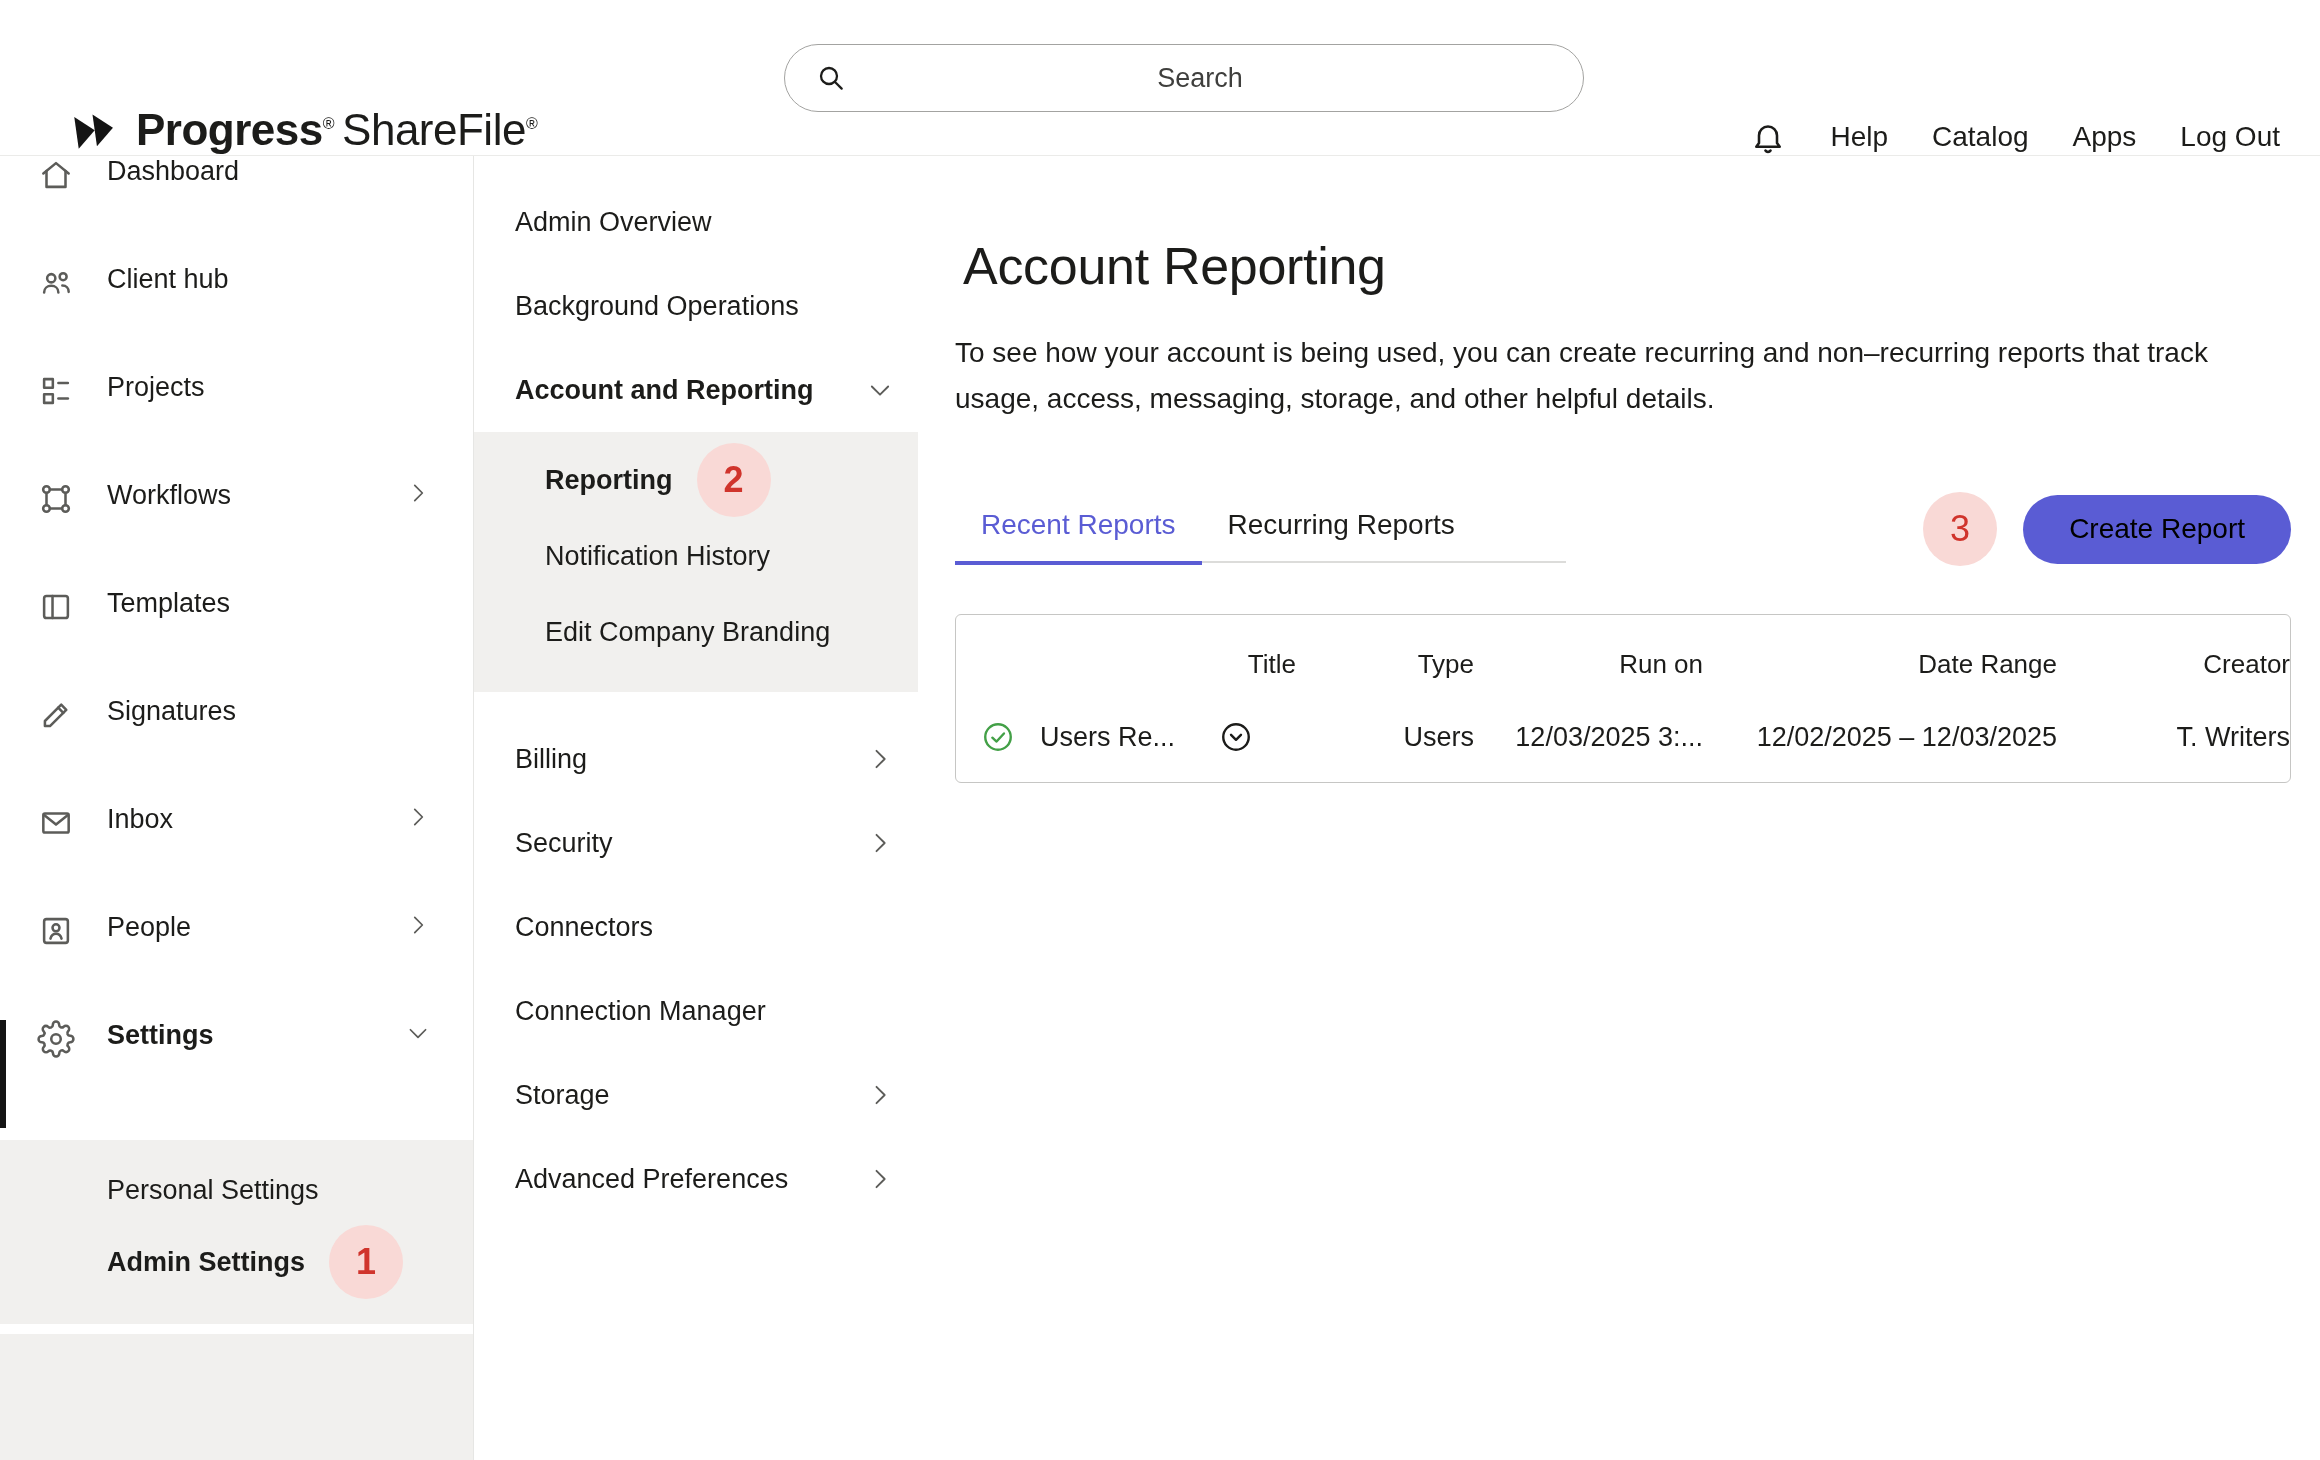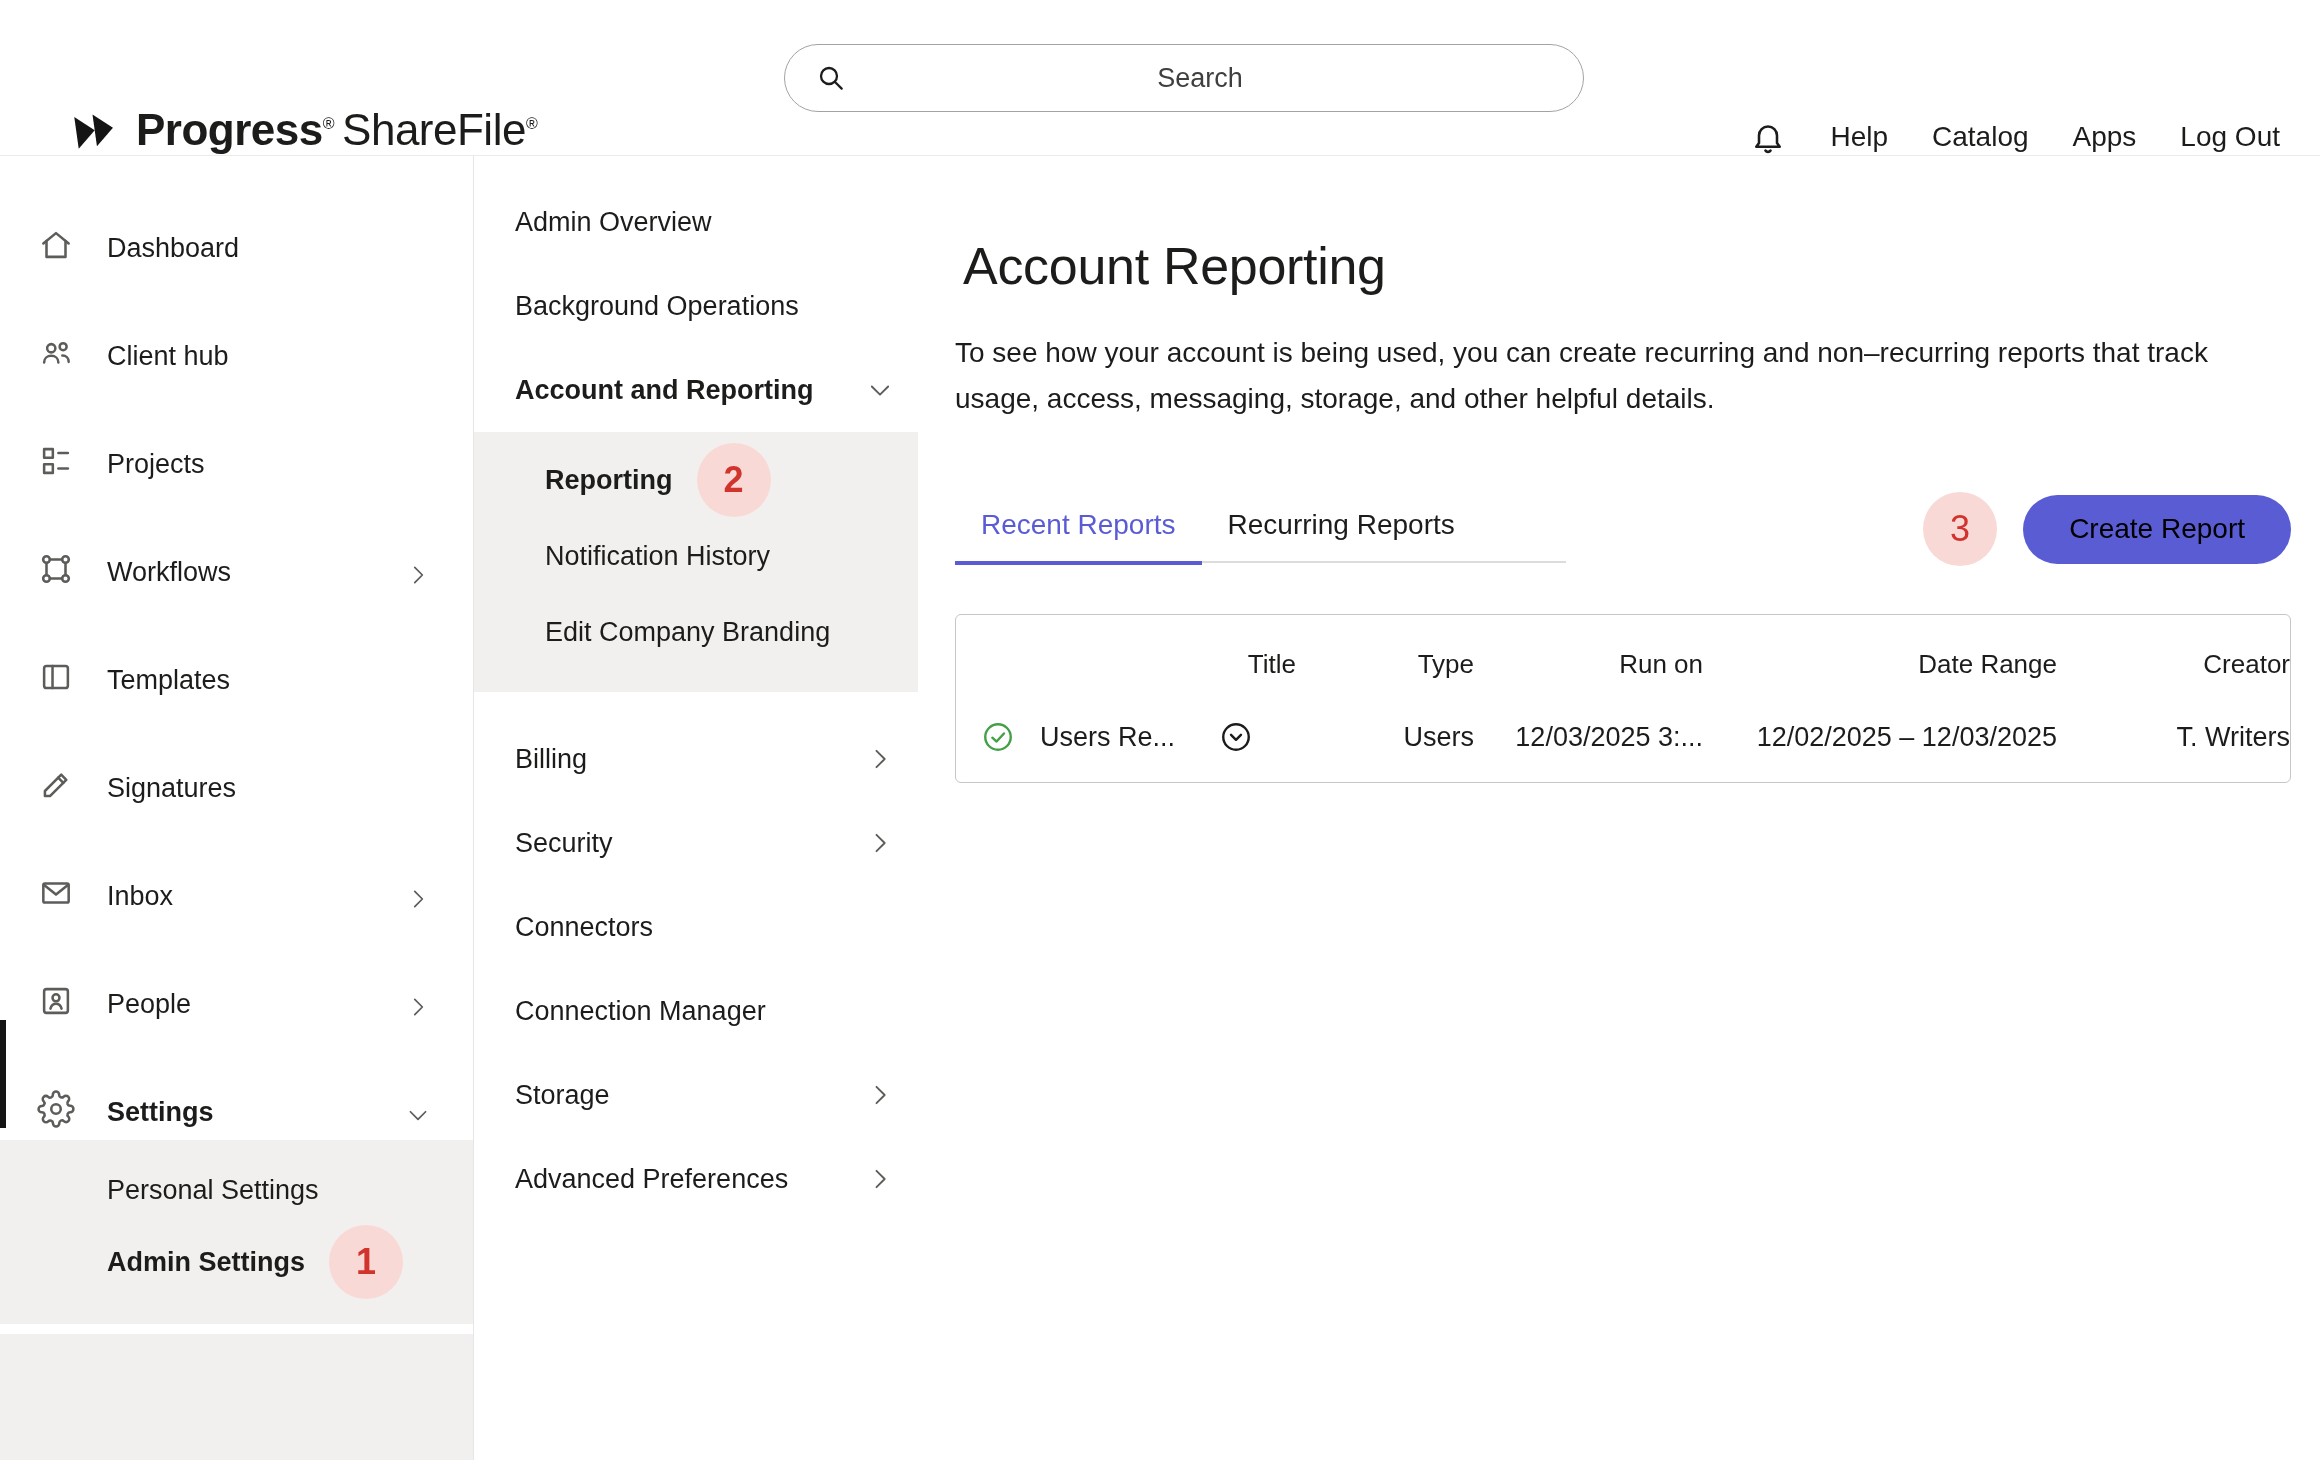--- a/index.html
+++ b/index.html
@@ -41,21 +41,21 @@
   .header-right { margin-left:auto; display:flex; align-items:center; gap:44px; font-size:28px; }
   .header-link { cursor:pointer; white-space:nowrap; }
   .bell-btn { cursor:pointer; }
 
   
   .body-row { display:flex; height:1304px; }
 
   
   .sidebar { width:474px; border-right:1px solid #e6e6e4; background:#fff; display:flex; flex-direction:column; }
   .side-item {
-    height:108px; display:flex; align-items:flex-end;
+    height:108px; display:flex; align-items:flex-start;
     padding-left:37px; font-size:27px; cursor:pointer;
   }
   .side-item .ic { width:38px; height:38px; margin-right:32px; flex:0 0 auto; }
   .side-item .chev { margin-left:auto; margin-right:42px; width:26px; height:26px; }
   .side-item.active { border-left:6px solid #141414; padding-left:31px; font-weight:700; }
   .side-subpanel { margin-top:12px; background:#f1f0ee; padding:14px 0 26px; }
   .side-subitem {
     height:72px; display:flex; align-items:center;
     padding-left:107px; font-size:27px; cursor:pointer;
   }

